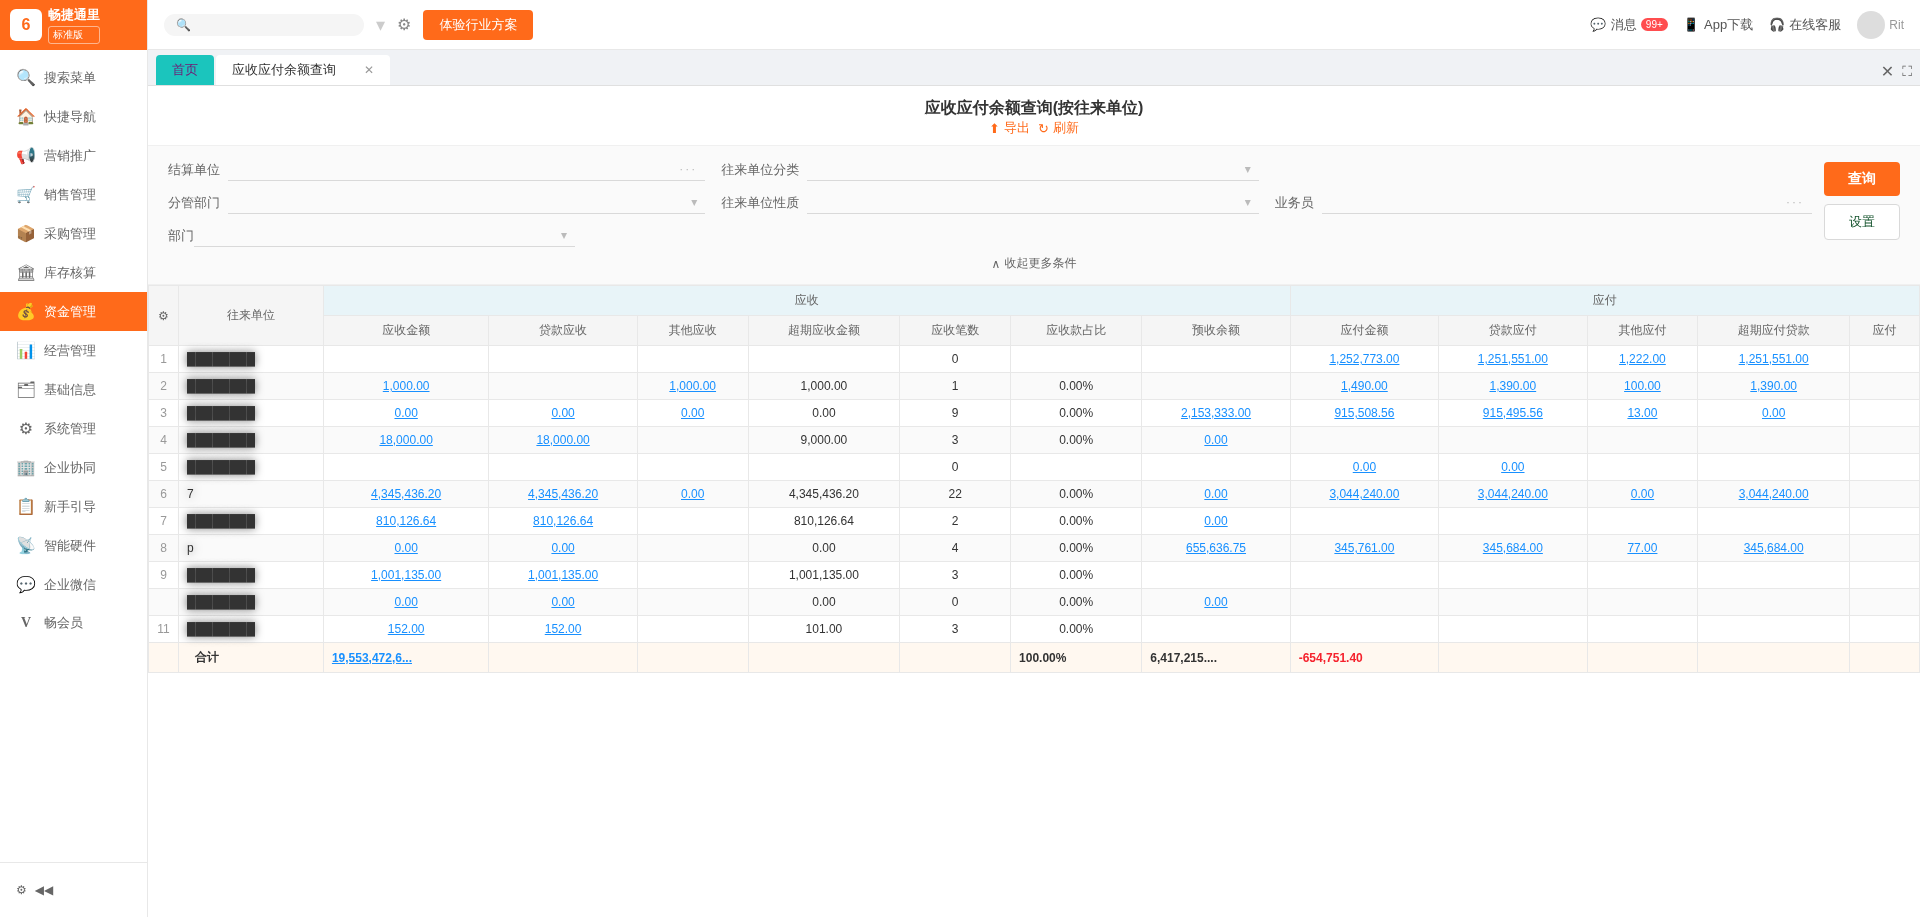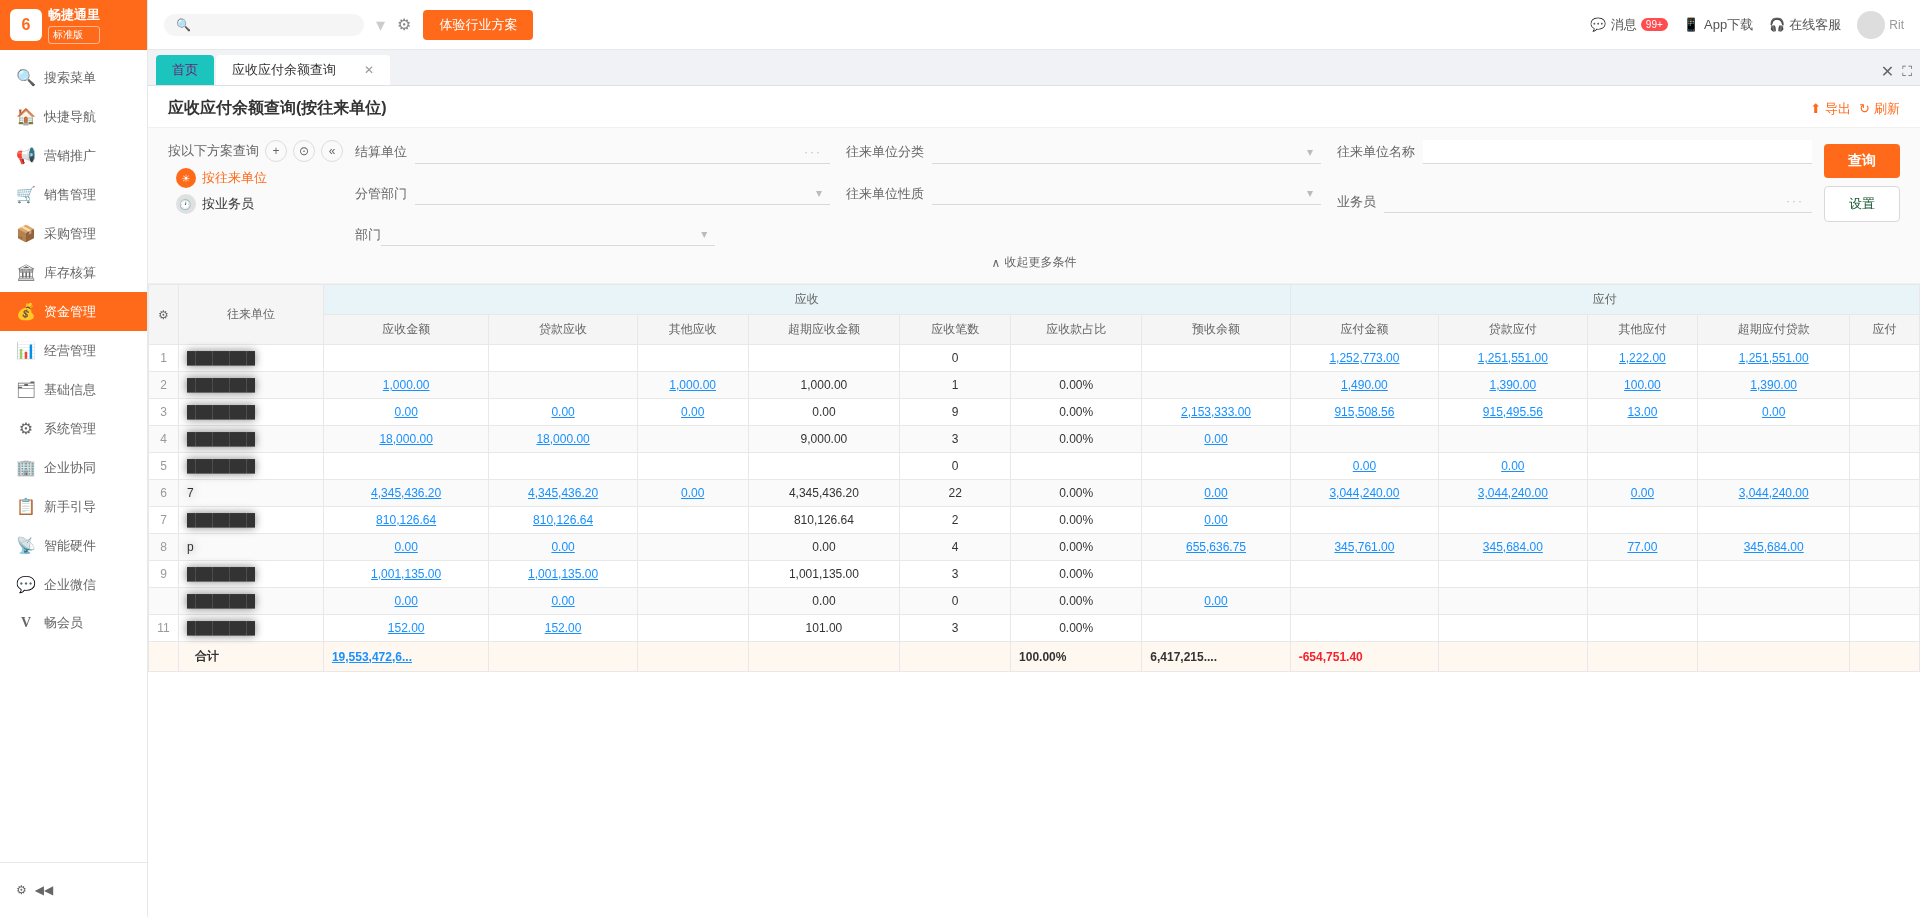--- a/index.html
+++ b/index.html
@@ -57,21 +57,21 @@
     .tab-home { background: #1bc5bd; color: #701a75; }
     .tab-close { color: #999; font-size: 12px; cursor: pointer; }
 
     
     .main {
       position: fixed; left: 148px; top: 86px; right: 0; bottom: 0; background: #fff; overflow: hidden;
     }
 
     
     .page-header {
-      padding: 12px 20px 8px; border-bottom: 1px solid #f0f0f0; display: flex; align-items: center; justify-content: space-between;
+      padding: 12px 20px 8px; border-bottom: 1px solid #f0f0f0; display: flex; align-items: center; justify-content: space-between; flex-direction: column;
     }
     .page-title { font-size: 16px; font-weight: bold; color: #333; }
     .page-actions { display: flex; gap: 8px; align-items: center; }
     .btn-export { display: flex; align-items: center; gap: 4px; color: #ff6a1a; cursor: pointer; font-size: 13px; }
     .btn-refresh { display: flex; align-items: center; gap: 4px; color: #ff6a1a; cursor: pointer; font-size: 13px; }
 
     
     .filter-area { padding: 12px 20px; background: #fafafa; border-bottom: 1px solid #f0f0f0; }
     .filter-label { color: #666; font-size: 13px; }
     .filter-btn { width: 22px; height: 22px; border-radius: 50%; border: 1px solid #ddd; display: flex; align-items: center; justify-content: center; cursor: pointer; color: #666; font-size: 12px; }
@@ -256,74 +256,52 @@
       <div class="btn-refresh">
         <span>↻</span>
         <span>刷新</span>
       </div>
     </div>
   </div>
 
   <div class="filter-area">
     <div class="filter-top-row">
 
-      <div style="display:flex; flex-direction:column; gap:6px; min-width:170px;">
-        <div style="display:flex; align-items:center; gap:6px;">
-          <span class="filter-label">按以下方案查询</span>
-          <span class="filter-btn">+</span>
-          <span class="filter-btn">⊙</span>
-          <span class="filter-btn">«</span>
-        </div>
-        <div style="padding-left: 8px;">
-          <div style="display:flex; align-items:center; gap:6px; cursor:pointer;">
-            <span style="width:20px; height:20px; border-radius:50%; background:#ff6a1a; display:inline-flex; align-items:center; justify-content:center; color:#fff; font-size:10px;">☀</span>
-            <span style="color:#ff6a1a; font-size:13px;">按往来单位</span>
-          </div>
-          <div style="display:flex; align-items:center; gap:6px; cursor:pointer; margin-top:6px;">
-            <span style="width:20px; height:20px; border-radius:50%; background:#e0e0e0; display:inline-flex; align-items:center; justify-content:center; color:#888; font-size:10px;">🕐</span>
-            <span style="color:#333; font-size:13px;">按业务员</span>
-          </div>
-        </div>
-      </div>
 
       <div style="flex:1;">
 
         <div style="display:grid; grid-template-columns: 1fr 1fr 1fr; gap:16px; margin-bottom: 10px;">
           <div style="display:flex; align-items:center; gap:8px;">
             <span style="color:#666; font-size:13px; white-space:nowrap;">结算单位</span>
             <div style="flex:1; display:flex; align-items:center; border-bottom: 1px solid #d9d9d9; padding: 4px 8px; justify-content: flex-end;">
               <span style="color:#bbb; letter-spacing:2px;">···</span>
             </div>
           </div>
           <div style="display:flex; align-items:center; gap:8px;">
             <span style="color:#666; font-size:13px; white-space:nowrap;">往来单位分类</span>
             <div style="flex:1; display:flex; align-items:center; border-bottom: 1px solid #d9d9d9; padding: 4px 8px; justify-content: flex-end;">
               <span style="color:#bbb;">▾</span>
             </div>
           </div>
-          <div style="display:flex; align-items:center; gap:8px;">
-            <span style="color:#666; font-size:13px; white-space:nowrap;">往来单位名称</span>
-            <input style="flex: 1 1 0%; border-top: none; border-right: none; border-left: none; border-image: initial; border-bottom: 1px solid rgb(217, 217, 217); padding: 4px 8px; font-size: 13px; outline: none;">
-          </div>
         </div>
 
         <div style="display:grid; grid-template-columns: 1fr 1fr 1fr; gap:16px; margin-bottom: 10px;">
           <div style="display:flex; align-items:center; gap:8px;">
             <span style="color:#666; font-size:13px; white-space:nowrap;">分管部门</span>
             <div style="flex:1; display:flex; align-items:center; border-bottom: 1px solid #d9d9d9; padding: 4px 8px; justify-content: flex-end;">
               <span style="color:#bbb;">▾</span>
             </div>
           </div>
           <div style="display:flex; align-items:center; gap:8px;">
             <span style="color:#666; font-size:13px; white-space:nowrap;">往来单位性质</span>
             <div style="flex:1; display:flex; align-items:center; border-bottom: 1px solid #d9d9d9; padding: 4px 8px; justify-content: flex-end;">
               <span style="color:#bbb;">▾</span>
             </div>
           </div>
-          <div style="display:flex; align-items:center; gap:8px;margin-top:16px;">
+          <div style="display:flex; align-items:center; gap:8px;">
             <span style="color:#666; font-size:13px; white-space:nowrap;">业务员</span>
             <div style="flex:1; display:flex; align-items:center; border-bottom: 1px solid #d9d9d9; padding: 4px 8px; justify-content: flex-end;">
               <span style="color:#bbb; letter-spacing:2px;">···</span>
             </div>
           </div>
         </div>
 
         <div style="display:grid; grid-template-columns: 1fr 3fr; gap:16px; margin-bottom: 4px;">
           <div style="display:flex; align-items:center; ">
             <span style="color:#666; font-size:13px; white-space:nowrap;">部门</span>

